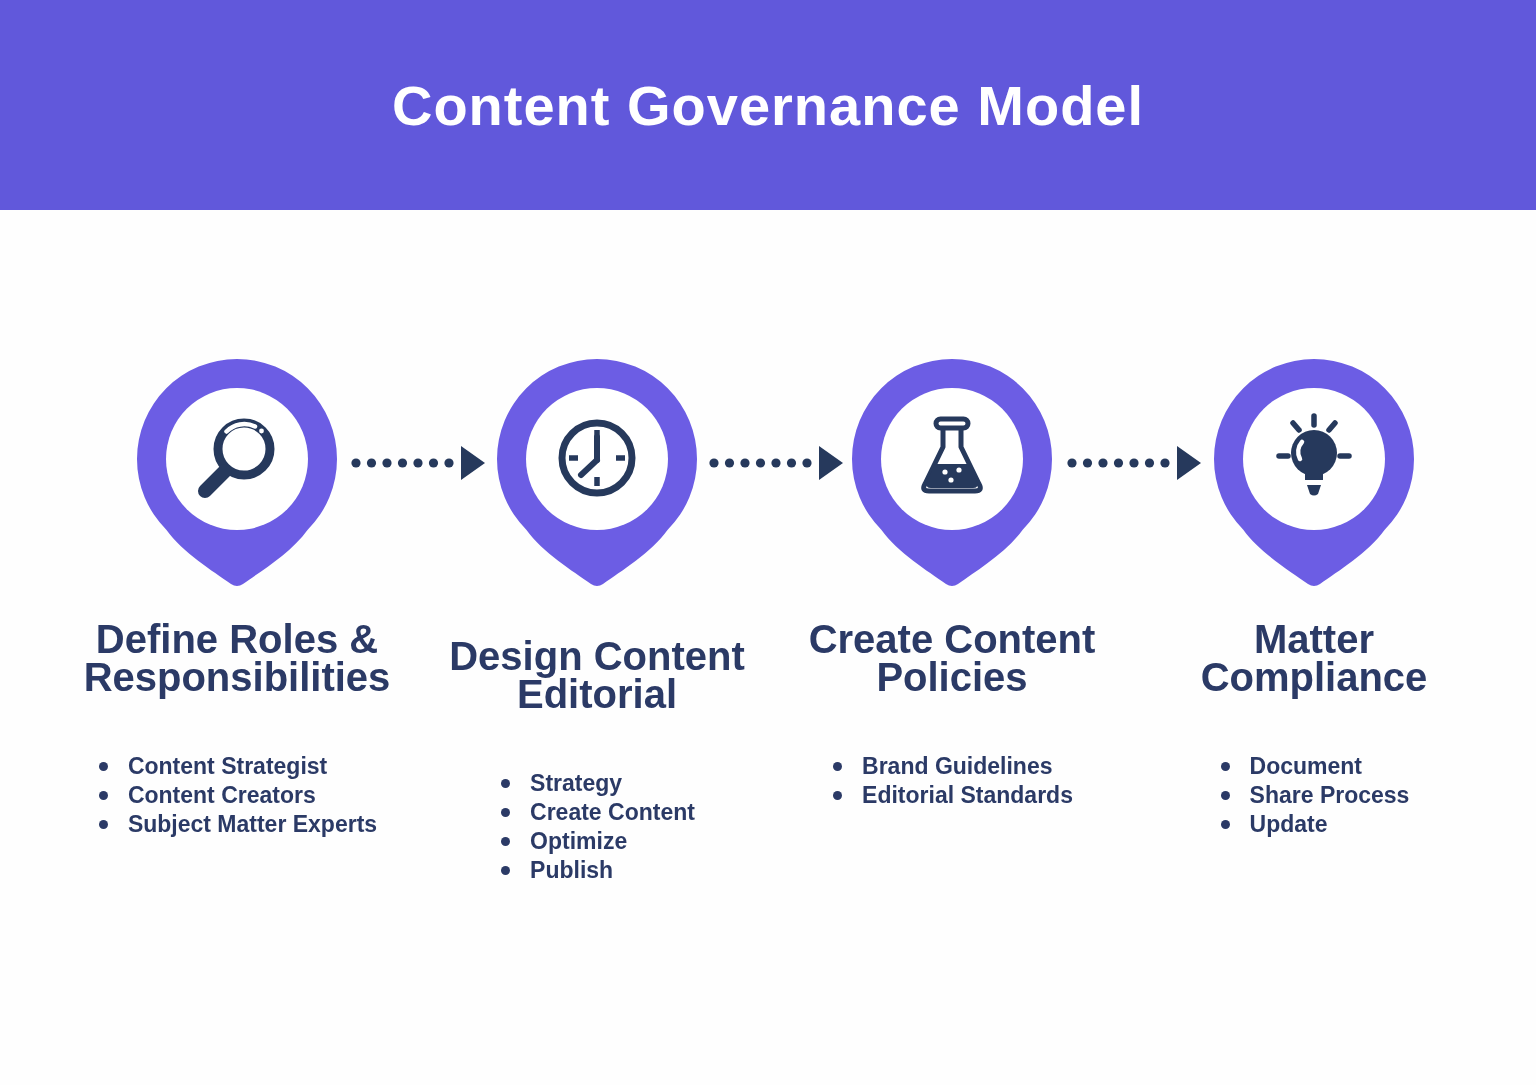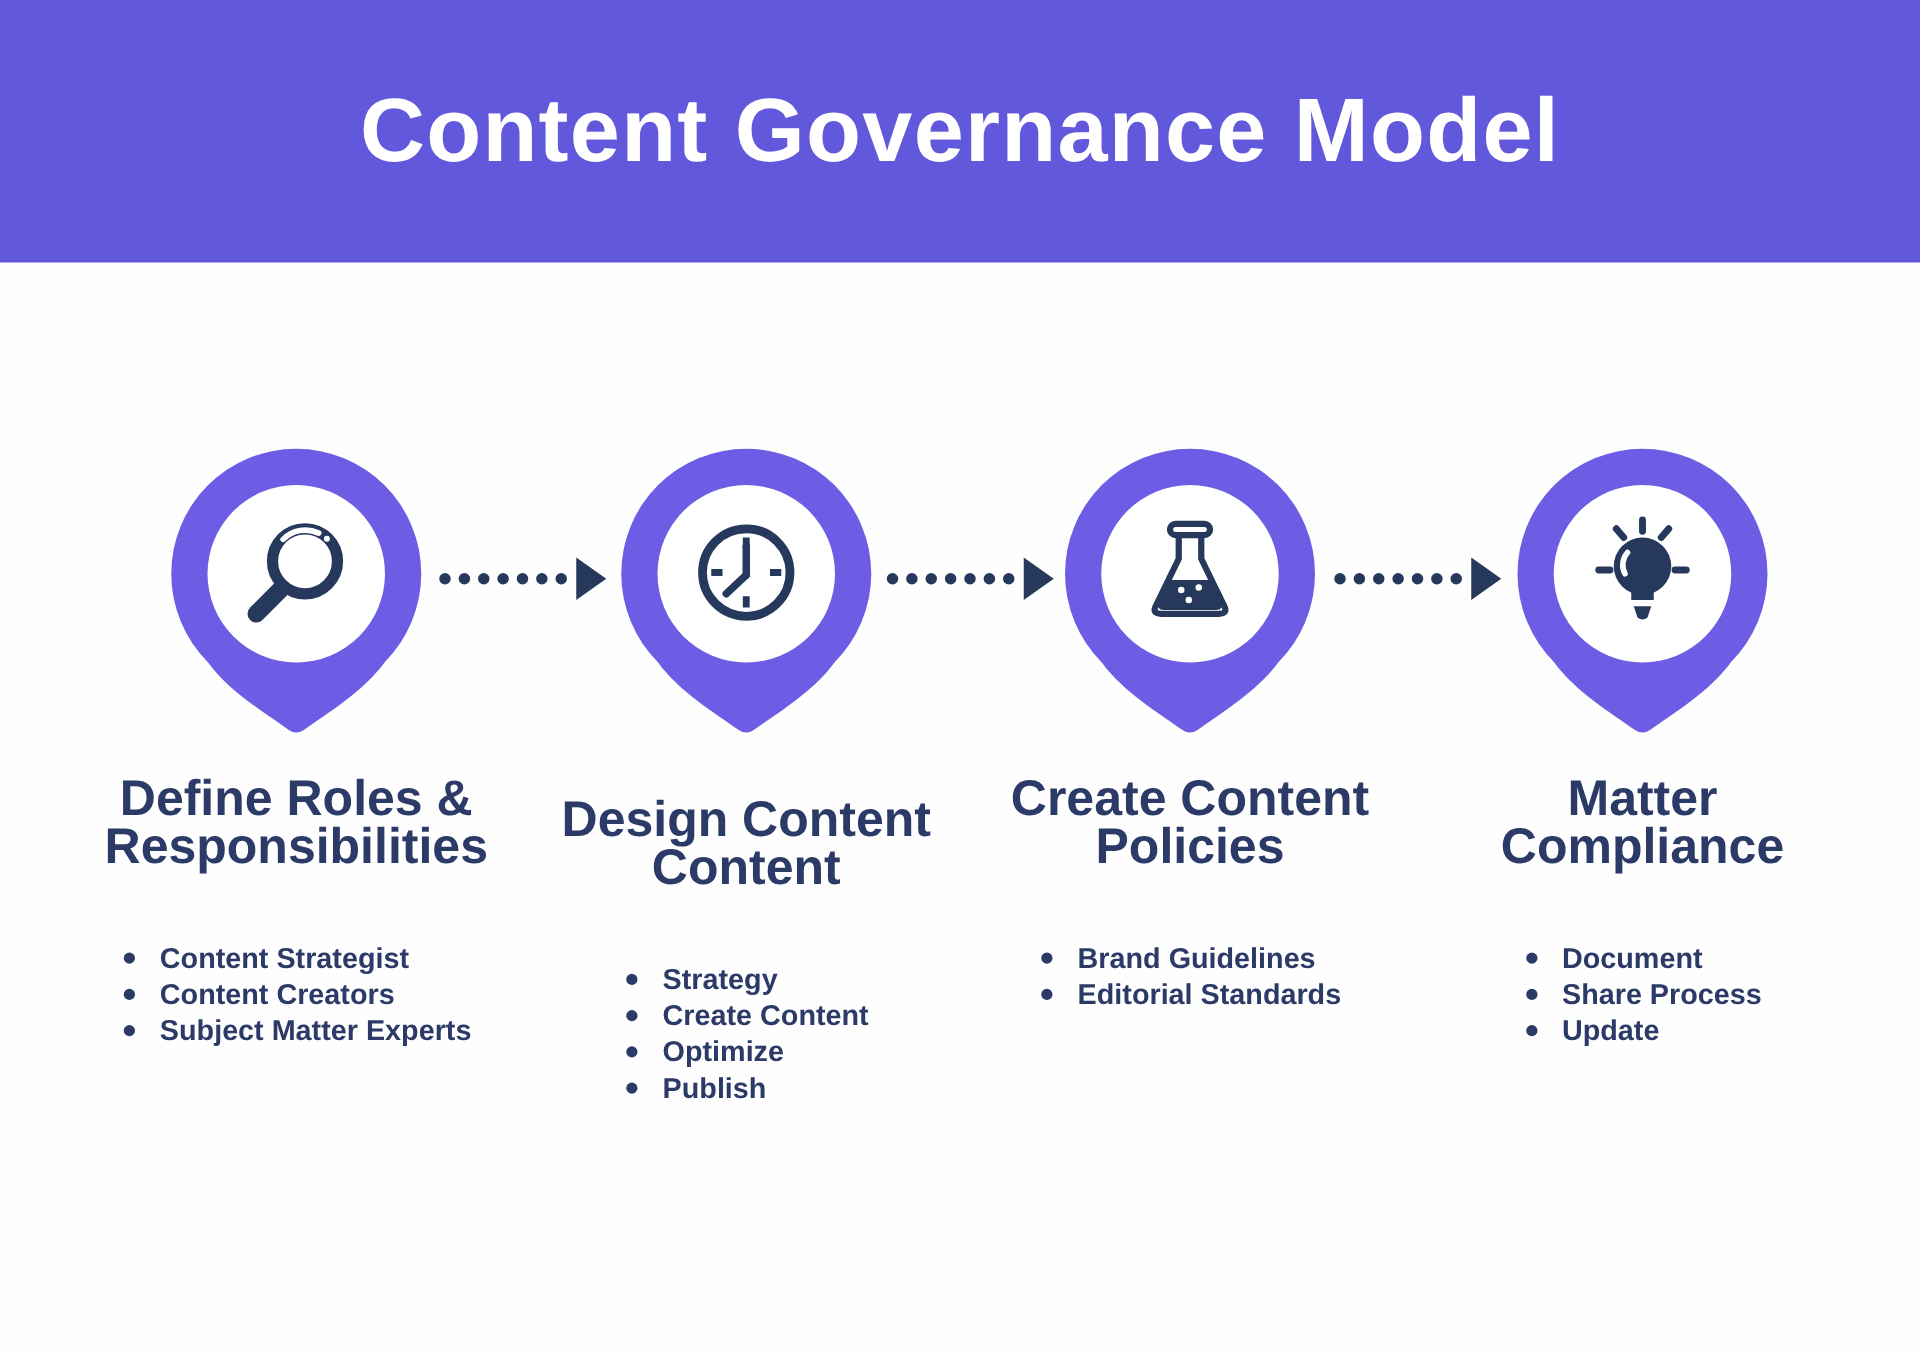--- a/index.html
+++ b/index.html
@@ -18,21 +18,21 @@
     background:var(--page-bg); overflow:hidden;
     font-family:"Liberation Sans","DejaVu Sans",sans-serif;
   }
   .banner {
     position:absolute; left:0; top:0; width:1536px; height:210px;
     background:var(--banner-bg);
     display:flex; align-items:center; justify-content:center;
   }
   .banner h1 {
     margin:0; color:var(--title-text);
-    font-size:72px; font-weight:700; letter-spacing:1px; white-space:nowrap;
+    font-size:56px; font-weight:700; letter-spacing:1px; white-space:nowrap;
   }
   .pin { position:absolute; top:357px; width:212px; height:234px; }
   .pin-1 { left:131px; } .pin-2 { left:491px; } .pin-3 { left:846px; } .pin-4 { left:1208px; }
   .arrow { position:absolute; top:443px; width:136px; height:40px; }
   .arrow-1 { left:350px; } .arrow-2 { left:708px; } .arrow-3 { left:1066px; }
   .step-text { position:absolute; top:620px; width:400px; text-align:center; }
   .step-text-1 { left:37px; } .step-text-2 { left:397px;margin-top:17px; } .step-text-3 { left:752px; } .step-text-4 { left:1114px; }
   .step-title {
     color:var(--text-navy); font-size:40px; line-height:38px; font-weight:700;
   }
@@ -168,21 +168,21 @@
     <ul class="bullets">
       <li>Content Strategist</li>
       <li>Content Creators</li>
       <li>Subject Matter Experts</li>
     </ul>
   </div>
 
   <div class="step-text step-text-2">
     <div class="step-title">
       <div>Design Content</div>
-      <div>Content</div>
+      <div>Editorial</div>
     </div>
     <ul class="bullets">
       <li>Strategy</li>
       <li>Create Content</li>
       <li>Optimize</li>
       <li>Publish</li>
     </ul>
   </div>
 
   <div class="step-text step-text-3">

